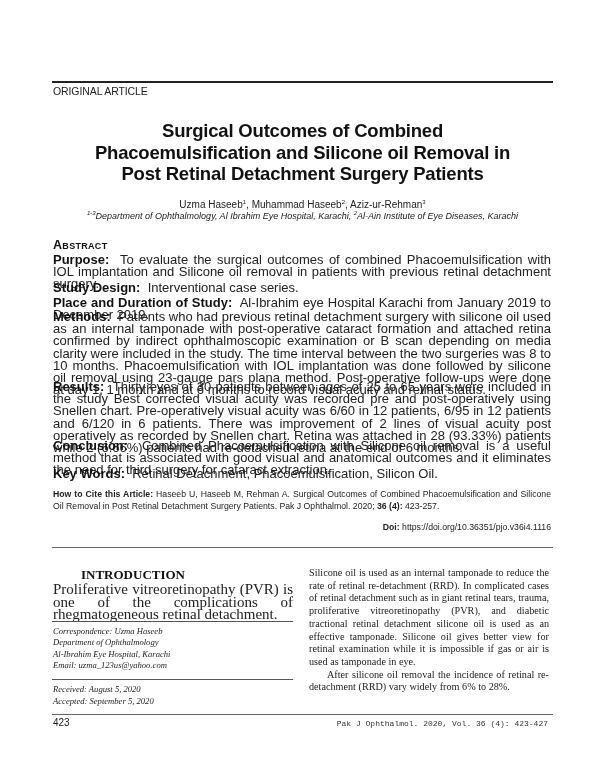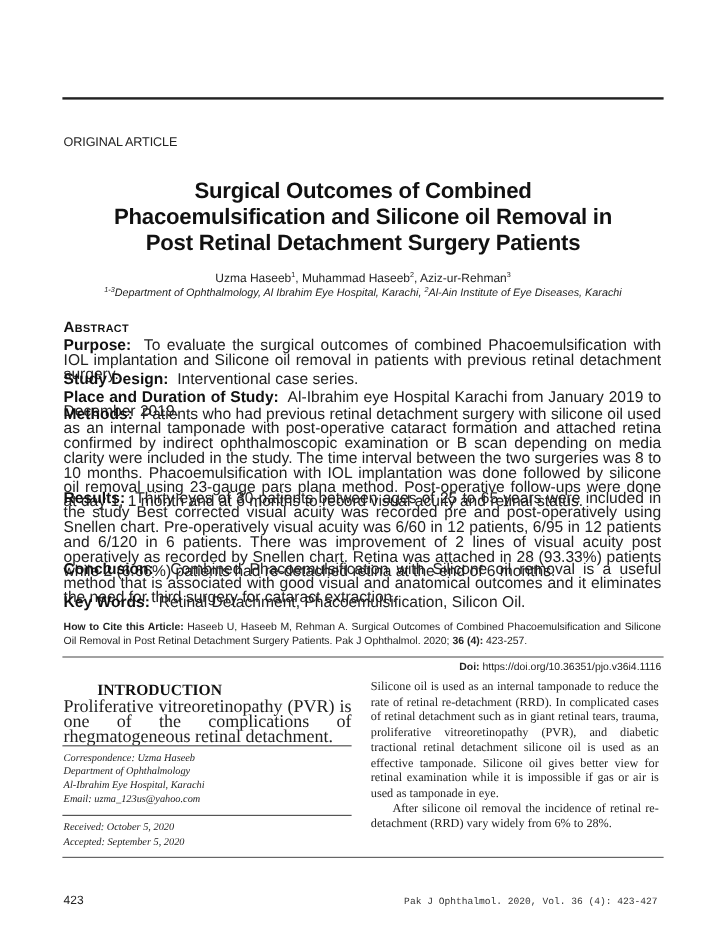--- a/index.html
+++ b/index.html
@@ -1,18 +1,18 @@
 <!DOCTYPE html>
 <html><head>
   <meta charset="utf-8">
   <style>
     html, body { margin: 0; padding: 0; background: #ffffff; }
     body { width: 600px; height: 776px; position: relative; overflow: hidden; color: #111; }
     .page { position: absolute; left: 0; top: 0; width: 600px; height: 776px; }
-    .sans { font-family: "Liberation Sans", sans-serif; margin-top: 28px; }
+    .sans { font-family: "Liberation Sans", sans-serif; }
     .serif { font-family: "Liberation Serif", serif; }
     .rule-top { position: absolute; left: 52px; width: 501px; top: 81px; height: 2px; background: #222; }
     .section-label { position: absolute; left: 53px; top: 85px; font-size: 10.5px; color: #222; letter-spacing: -0.1px; }
     .title { position: absolute; left: 52px; width: 501px; top: 120px; text-align: center; font-weight: bold; font-size: 18.5px; line-height: 21.5px; color: #111; letter-spacing: -0.2px; }
     .authors { position: absolute; left: 52px; width: 501px; top: 199px; text-align: center; font-size: 10px; color: #222; }
     .affil { position: absolute; left: 52px; width: 501px; top: 211px; text-align: center; font-size: 9px; font-style: italic; color: #222; }
     sup { font-size: 6px; vertical-align: super; line-height: 0; }
     .abstract-h { position: absolute; left: 53px; top: 238px; font-size: 12.5px; font-weight: bold; color: #111; font-variant: small-caps; letter-spacing: 0.3px; }
     .abs-block { position: absolute; left: 53px; width: 498px; font-size: 13px; line-height: 12.2px; color: #222; text-align: justify; }
     .abs-block b { color: #111; }
@@ -104,21 +104,21 @@
   <div class="rule-l1"></div>
   <div class="corr serif">
     <div>Correspondence: Uzma Haseeb</div>
     <div>Department of Ophthalmology</div>
     <div>Al-Ibrahim Eye Hospital, Karachi</div>
     <div>Email: uzma_123us@yahoo.com</div>
   </div>
 
   <div class="rule-l2"></div>
   <div class="dates serif">
-    <div>Received: October 5, 2020</div>
+    <div>Received: August 5, 2020</div>
     <div>Accepted: September 5, 2020</div>
   </div>
 
   <div class="col-right serif">
     <p>Silicone oil is used as an internal tamponade to reduce the rate of retinal re-detachment (RRD). In complicated cases of retinal detachment such as in giant retinal tears, trauma, proliferative vitreoretinopathy (PVR), and diabetic tractional retinal detachment silicone oil is used as an effective tamponade. Silicone oil gives better view for retinal examination while it is impossible if gas or air is used as tamponade in eye.</p>
     <p class="indent">After silicone oil removal the incidence of  retinal re-detachment (RRD) vary widely from 6% to 28%.</p>
   </div>
 
   <div class="rule-bottom"></div>
   <div class="page-num sans">423</div>

